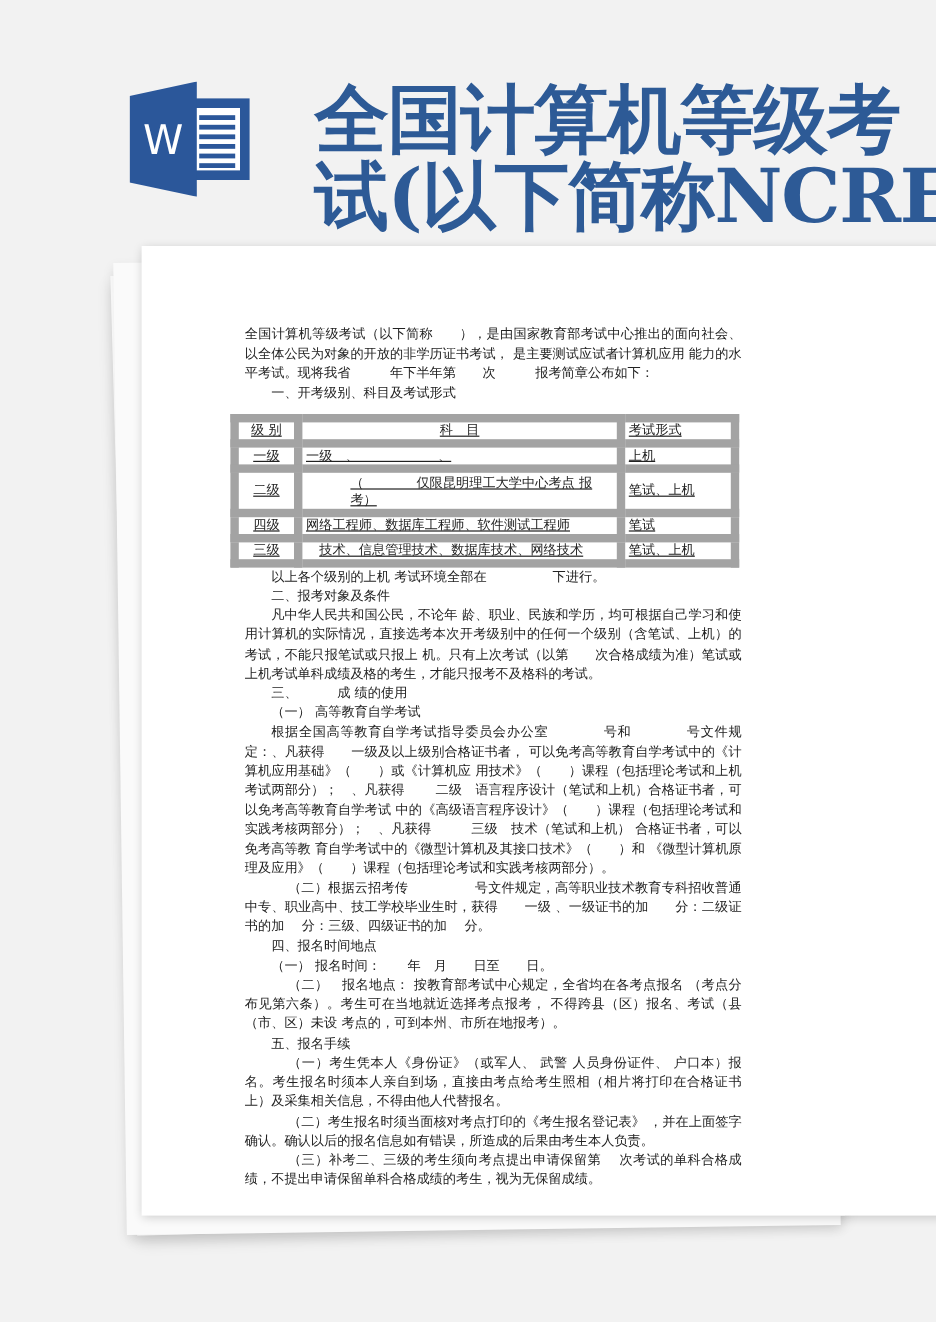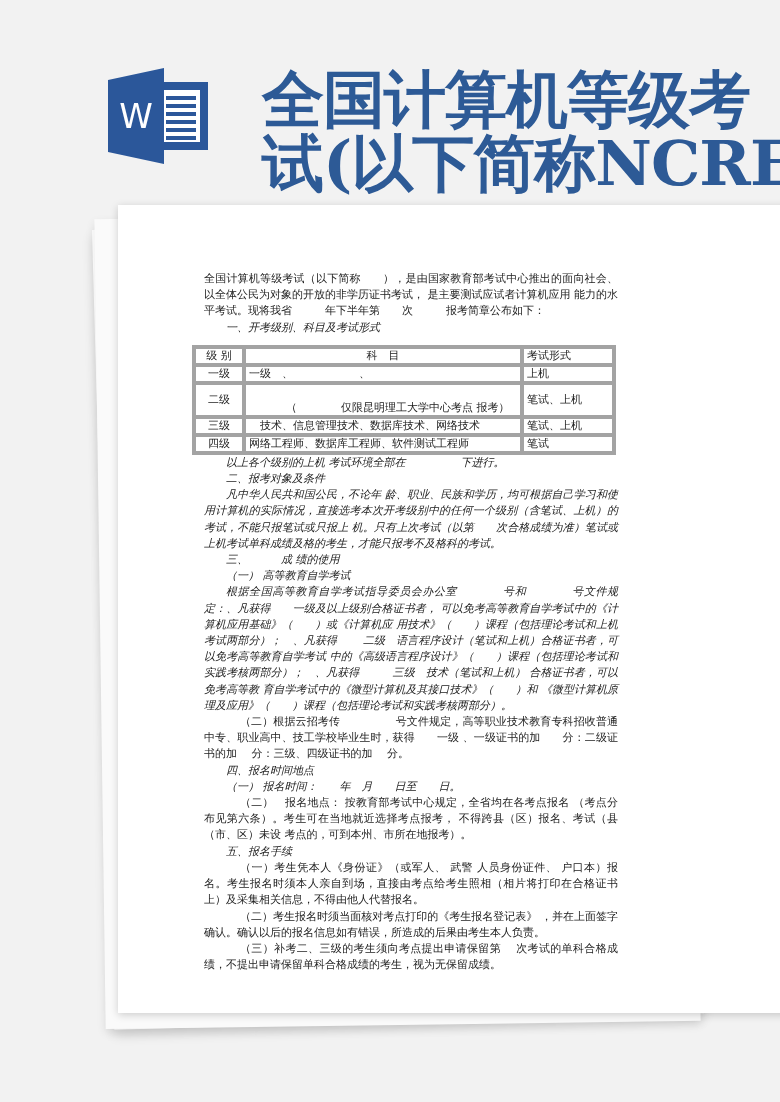--- a/index.html
+++ b/index.html
@@ -5,24 +5,24 @@
   html,body{margin:0;padding:0;}
   body{width:780px;height:1102px;background:#f2f2f2;position:relative;overflow:hidden;font-family:"DejaVu Serif","Liberation Serif",serif;}
   .header{position:absolute;left:0;top:0;width:780px;height:200px;}
   .word-icon{position:absolute;left:108px;top:68px;width:102px;height:96px;}
   .title{position:absolute;left:262px;top:68px;color:#2d5a96;font-family:"DejaVu Serif","Liberation Serif",serif;font-weight:bold;font-size:62px;line-height:64px;letter-spacing:-1px;white-space:nowrap;}
   .sheet-back{position:absolute;left:92px;top:230px;width:590px;height:800px;background:#fff;box-shadow:0 6px 12px rgba(0,0,0,0.12);transform:rotate(-1.6deg);transform-origin:left top;}
   .sheet-back2{position:absolute;left:100px;top:215px;width:595px;height:810px;background:#fafafa;box-shadow:0 4px 10px rgba(0,0,0,0.10);transform:rotate(-0.8deg);}
   .sheet{position:absolute;left:118px;top:205px;width:675px;height:808px;background:#fff;box-shadow:0 2px 8px rgba(0,0,0,0.18);}
   .content{position:absolute;left:86px;top:66px;width:414px;font-size:11px;line-height:16.2px;color:#222;}
   .content p{margin:0;text-align:justify;}
-  .ind2{text-indent:22px;font-style:italic;}
+  .ind2{text-indent:22px;}
   .ind3{text-indent:36px;}
   table.grid{border-collapse:collapse;width:424px;margin:9px 0 0 -12px;font-size:11px;}
-  table.grid td{border:4px solid #a3a3a3;padding:0 3px;line-height:14px;height:14px;}
+  table.grid td{border:7px solid #a3a3a3;padding:0 3px;line-height:14px;height:14px;text-decoration:underline;}
   table.grid td.lvl{width:40px;text-align:center;}
   table.grid td.form{width:82px;}
   table.grid tr.tall td{height:30px;}
 </style>
 </head>
 <body>
 
 <div class="header">
   <svg class="word-icon" viewBox="0 0 102 96">
     <rect x="44" y="14" width="56" height="68" fill="#2b579a"></rect>
@@ -63,28 +63,28 @@
         <td class="lvl">一级</td>
         <td>一级　、　　　　　　、</td>
         <td class="form">上机</td>
       </tr>
       <tr class="tall">
         <td class="lvl">二级</td>
         <td style="vertical-align:bottom;padding-left:40px">（　　　　仅限昆明理工大学中心考点 报考）</td>
         <td class="form">笔试、上机</td>
       </tr>
       <tr>
+        <td class="lvl">四级</td>
+        <td>网络工程师、数据库工程师、软件测试工程师</td>
+        <td class="form">笔试</td>
+      </tr>
+      <tr>
         <td class="lvl">三级</td>
         <td style="padding-left:14px">技术、信息管理技术、数据库技术、网络技术</td>
         <td class="form">笔试、上机</td>
-      </tr>
-      <tr>
-        <td class="lvl">四级</td>
-        <td>网络工程师、数据库工程师、软件测试工程师</td>
-        <td class="form">笔试</td>
       </tr>
     </tbody>
       </table>
 
     <p class="ind2">以上各个级别的上机 考试环境全部在　　　　　下进行。</p>
     <p class="ind2">二、报考对象及条件</p>
     <p class="ind2">凡中华人民共和国公民，不论年 龄、职业、民族和学历，均可根据自己学习和使用计算机的实际情况，直接选考本次开考级别中的任何一个级别（含笔试、上机）的考试，不能只报笔试或只报上 机。只有上次考试（以第　　次合格成绩为准）笔试或上机考试单科成绩及格的考生，才能只报考不及格科的考试。</p>
     <p class="ind2">三、　　　成 绩的使用</p>
     <p class="ind2">（一） 高等教育自学考试</p>
     <p class="ind2">根据全国高等教育自学考试指导委员会办公室　　　　号和　　　　号文件规定：、凡获得　　一级及以上级别合格证书者， 可以免考高等教育自学考试中的《计算机应用基础》（　　）或《计算机应 用技术》（　　）课程（包括理论考试和上机考试两部分）；　、凡获得　　 二级　语言程序设计（笔试和上机）合格证书者，可以免考高等教育自学考试 中的《高级语言程序设计》（　　）课程（包括理论考试和实践考核两部分）；　、凡获得　　　三级　技术（笔试和上机） 合格证书者，可以免考高等教 育自学考试中的《微型计算机及其接口技术》（　　）和 《微型计算机原理及应用》（　　）课程（包括理论考试和实践考核两部分）。</p>

